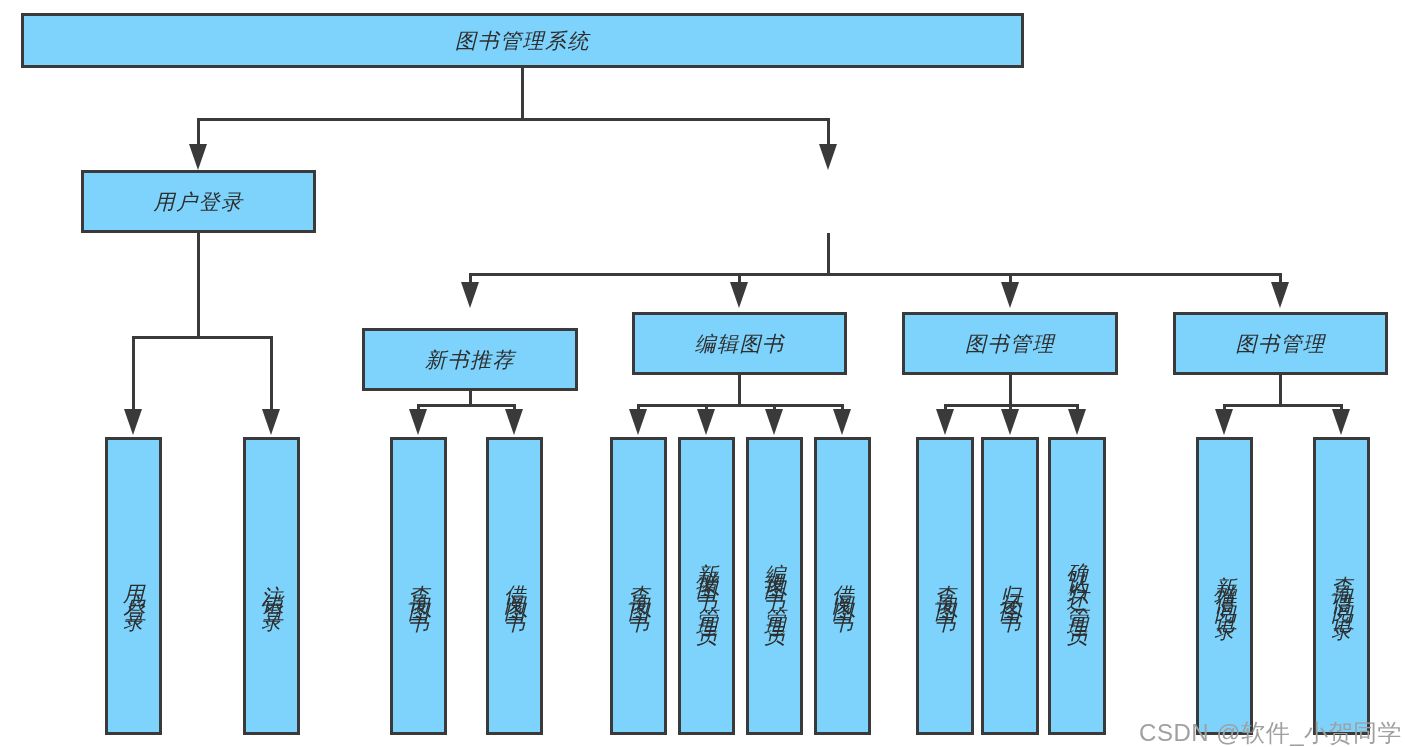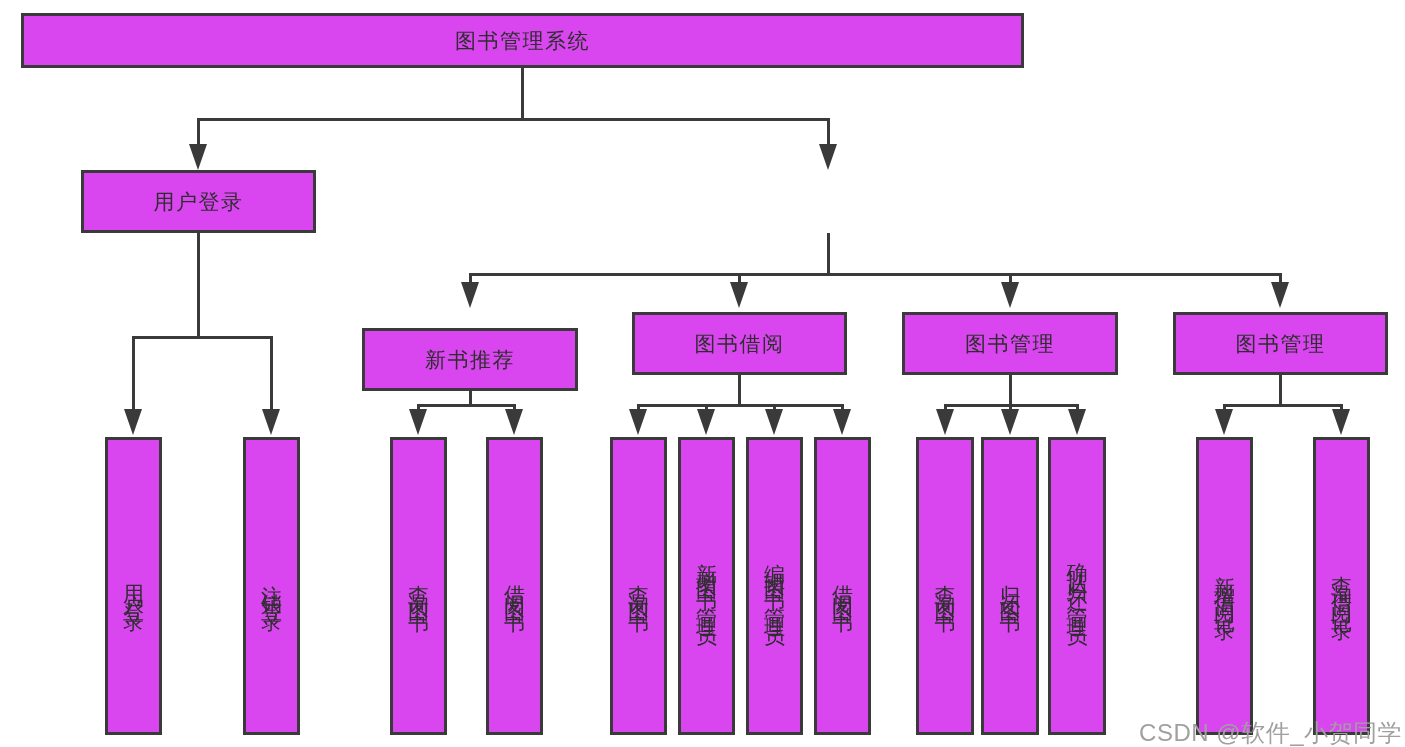--- a/index.html
+++ b/index.html
@@ -7,29 +7,30 @@
     position:relative;
     width:1405px;height:747px;
     background:#ffffff;
     font-family:"Liberation Sans","DejaVu Sans",sans-serif;
     overflow:hidden;
   }
   .box{
     position:absolute;
     box-sizing:border-box;
     border:3px solid #3a3a3a;
-    background:#d946ef;
+    background:#7dd3fc;
     display:flex;
     align-items:center;
     justify-content:center;
     font-size:21px;
     letter-spacing:1.5px;
     color:#2e2e2e;
     z-index:2;
     white-space:nowrap;
+    font-style:italic;
   }
   .tall{
     writing-mode:vertical-lr;
     text-orientation:mixed;
     letter-spacing:9px;
     white-space:normal;
     font-size:21px;
   }
   .vl{position:absolute;width:3px;background:#3a3a3a;z-index:1;}
   .hl{position:absolute;height:3px;background:#3a3a3a;z-index:1;}
@@ -54,21 +55,21 @@
 
 <div class="canvas">
 
   <div class="box" style="left:21px;top:13px;width:1003px;height:55px;">图书管理系统</div>
 
   <div class="box" style="left:81px;top:170px;width:235px;height:63px;">用户登录</div>
 
 
   <div class="box" style="left:362px;top:328px;width:216px;height:63px;">新书推荐</div>
 
-  <div class="box" style="left:632px;top:312px;width:215px;height:63px;">图书借阅</div>
+  <div class="box" style="left:632px;top:312px;width:215px;height:63px;">编辑图书</div>
 
   <div class="box" style="left:902px;top:312px;width:216px;height:63px;">图书管理</div>
 
   <div class="box" style="left:1173px;top:312px;width:215px;height:63px;">图书管理</div>
 
   <div class="box tall" style="left:105px;top:437px;width:57px;height:298px;">用户登录</div>
 
   <div class="box tall" style="left:243px;top:437px;width:57px;height:298px;">注销登录</div>
 
   <div class="box tall" style="left:390px;top:437px;width:57px;height:298px;">查询图书</div>

